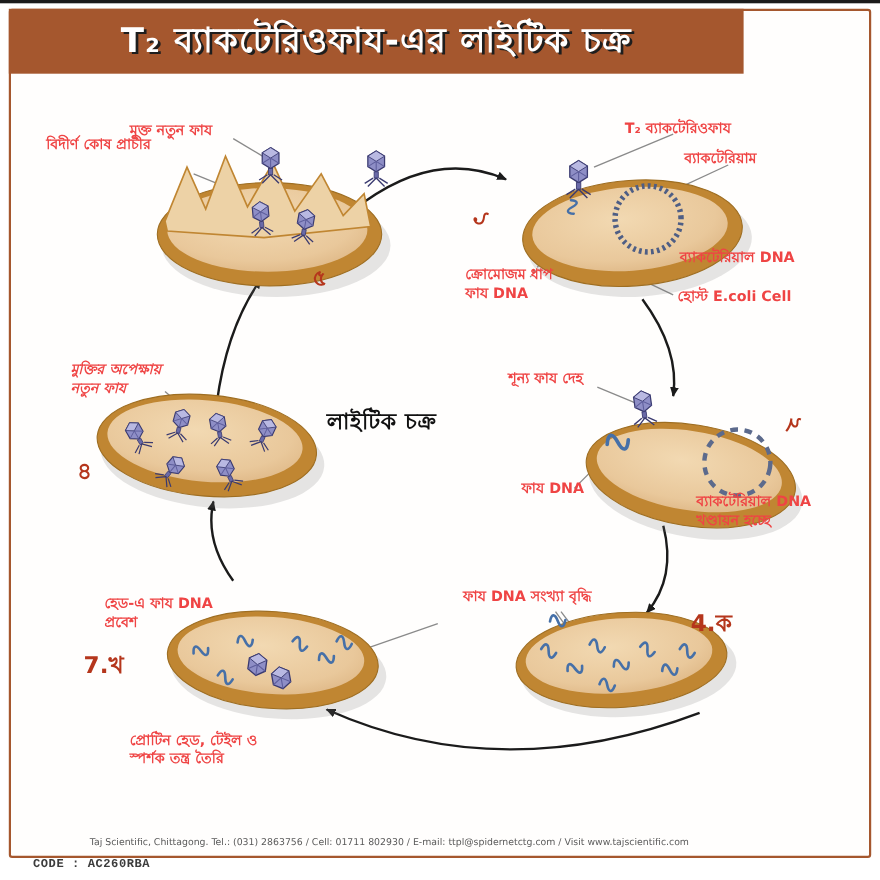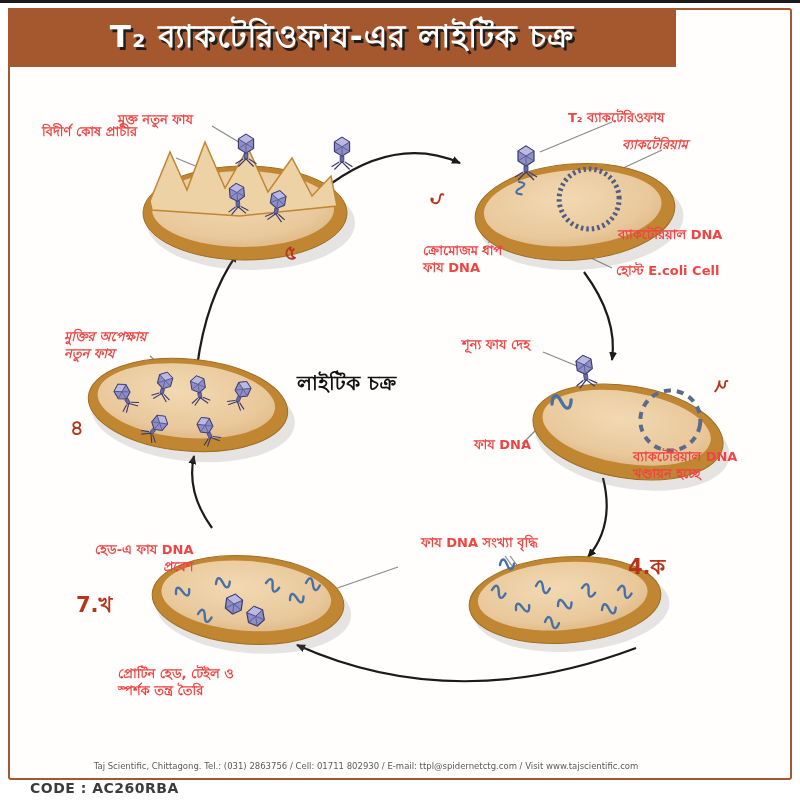--- a/index.html
+++ b/index.html
@@ -30,25 +30,25 @@
   }
   .num {
     position:absolute; z-index:4; color:#B5361C; font-weight:bold; font-size:21px;
   }
   .center-lbl {
     position:absolute; z-index:4; left:297px; top:368px; width:180px;
     font-size:20px; font-weight:bold; color:#111; letter-spacing:0.5px;
   }
   .footer {
     position:absolute; z-index:4; left:10px; top:761px; width:688px;
-    text-align:center; font-size:8.5px; color:#5a5a5a;padding-left:12px;
+    text-align:center; font-size:8.5px; color:#5a5a5a;
   }
   .code {
     position:absolute; z-index:4; left:30px; top:780px;
-    font-size:14px; font-weight:bold; color:#3c3c3c; letter-spacing:0.5px;
+    font-size:11px; font-weight:bold; color:#3c3c3c; letter-spacing:0.5px;font-family:Liberation Mono, monospace;
   }
 </style>
 </head>
 <body>
 
 <div class="top-strip"></div>
 <div class="frame"></div>
 
 <div class="title-bar">
   <span class="title-text">T₂ ব্যাকটেরিওফায-এর লাইটিক চক্র</span>
@@ -189,34 +189,34 @@
 <div class="num" style="left:430px; top:182px; transform:rotate(70deg);">১</div>
 <div class="num" style="left:714px; top:368px; transform:rotate(75deg);">২</div>
 <div class="num" style="left:628px; top:551px;">4.ক</div>
 <div class="num" style="left:76px; top:589px;">7.খ</div>
 <div class="num" style="left:70px; top:412px;">৪</div>
 <div class="num" style="left:284px; top:237px; transform:rotate(-15deg);">৫</div>
 
 <div class="center-lbl">লাইটিক চক্র</div>
 
 <div class="lbl" style="left:540px; top:110px;margin-left:28px;">T₂ ব্যাকটেরিওফায</div>
-<div class="lbl" style="left:622px; top:137px;font-style:italic;">ব্যাকটেরিয়াম</div>
+<div class="lbl" style="left:622px; top:137px;">ব্যাকটেরিয়াম</div>
 <div class="lbl" style="left:618px; top:227px;">ব্যাকটেরিয়াল DNA</div>
 <div class="lbl" style="left:616px; top:263px;">হোস্ট E.coli Cell</div>
 <div class="lbl" style="left:423px; top:243px;">ক্রোমোজম ধাপ
 ফায DNA</div>
 
 <div class="lbl" style="left:462px; top:337px;">শূন্য ফায দেহ</div>
 <div class="lbl" style="left:474px; top:437px;">ফায DNA</div>
 <div class="lbl" style="left:633px; top:449px;">ব্যাকটেরিয়াল DNA
 খণ্ডায়ন হচ্ছে</div>
 
 <div class="lbl" style="left:421px; top:535px;">ফায DNA সংখ্যা বৃদ্ধি</div>
 
-<div class="lbl" style="left:95px; top:542px;text-align:right;">হেড-এ ফায DNA
+<div class="lbl" style="left:95px; top:542px;">হেড-এ ফায DNA
 প্রবেশ</div>
 <div class="lbl" style="left:118px; top:642px;margin-top:24px;">প্রোটিন হেড, টেইল ও
 স্পর্শক তন্ত্র তৈরি</div>
 
 <div class="lbl" style="left:64px; top:329px;font-style:italic;">মুক্তির অপেক্ষায়
 নতুন ফায</div>
 
 <div class="lbl" style="left:118px; top:112px;">মুক্ত নতুন ফায</div>
 <div class="lbl" style="left:42px; top:124px;">বিদীর্ণ কোষ প্রাচীর</div>
 

